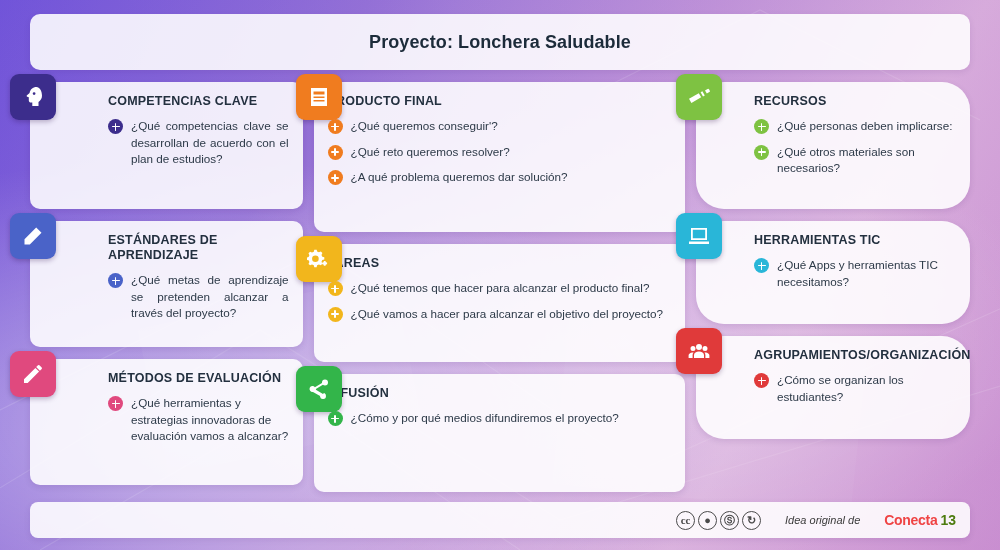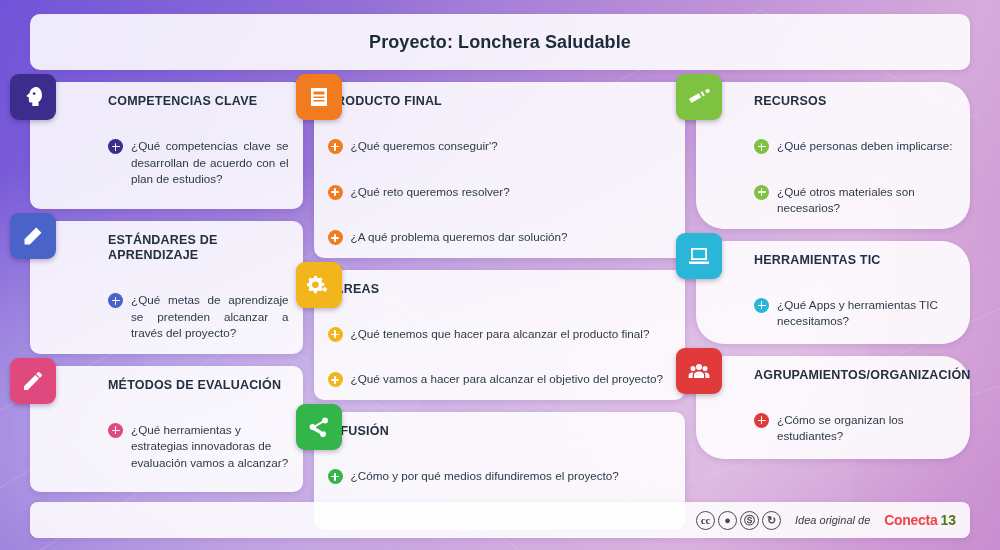--- a/index.html
+++ b/index.html
@@ -55,42 +55,42 @@
   }
   .card.mid-pad .badge { left: -18px; }
   .badge svg { width: 24px; height: 24px; fill: #fff; }
 
   .card h2 {
     font-size: 12.5px; font-weight: bold; color: #23303f;
     letter-spacing: .2px; margin-bottom: 9px; line-height: 1.2;
   }
 
   .items { display: flex; flex-direction: column; gap: 9px; }
-  .item { display: flex; gap: 8px; align-items: flex-start; margin-top: 20px; }
+  .item { display: flex; gap: 8px; align-items: flex-start; }
   .bullet {
     flex: 0 0 auto; width: 15px; height: 15px; border-radius: 50%;
     margin-top: 1px; position: relative;
   }
   .bullet::before, .bullet::after {
     content: ""; position: absolute; background: #fff; border-radius: 1px;
   }
   .bullet::before { left: 3.5px; top: 6.8px; width: 8px; height: 1.6px; }
   .bullet::after  { left: 6.7px; top: 3.6px; width: 1.6px; height: 8px; }
   .item p { font-size: 11.7px; line-height: 1.42; color: #2d3a48; }
   .item.justify p { text-align: justify; }
 
   .heights-a { min-height: 127px; }
   .heights-b { min-height: 103px; }
   .heights-c { min-height: 126px; }
 
   .footer-bar {
     position: absolute; left: 30px; right: 30px; bottom: 12px; height: 36px;
     border-radius: 8px; background: rgba(255,255,255,0.88);
     display: flex; align-items: center; justify-content: flex-end;
-    padding-right: 14px; gap: 14px;
+    padding-right: 14px; gap: 24px;
     box-shadow: 0 2px 6px rgba(60,20,100,0.10);
   }
   .cc-icons { display: flex; gap: 3px; }
   .cc-circle {
     width: 19px; height: 19px; border-radius: 50%;
     border: 1.6px solid #4a4a4a; color: #4a4a4a;
     font-size: 11px; font-weight: bold; line-height: 16px; text-align: center;
     font-family: "Liberation Serif", serif;
   }
   .credit { font-size: 11px; color: #3a3a3a; font-style: italic; }

